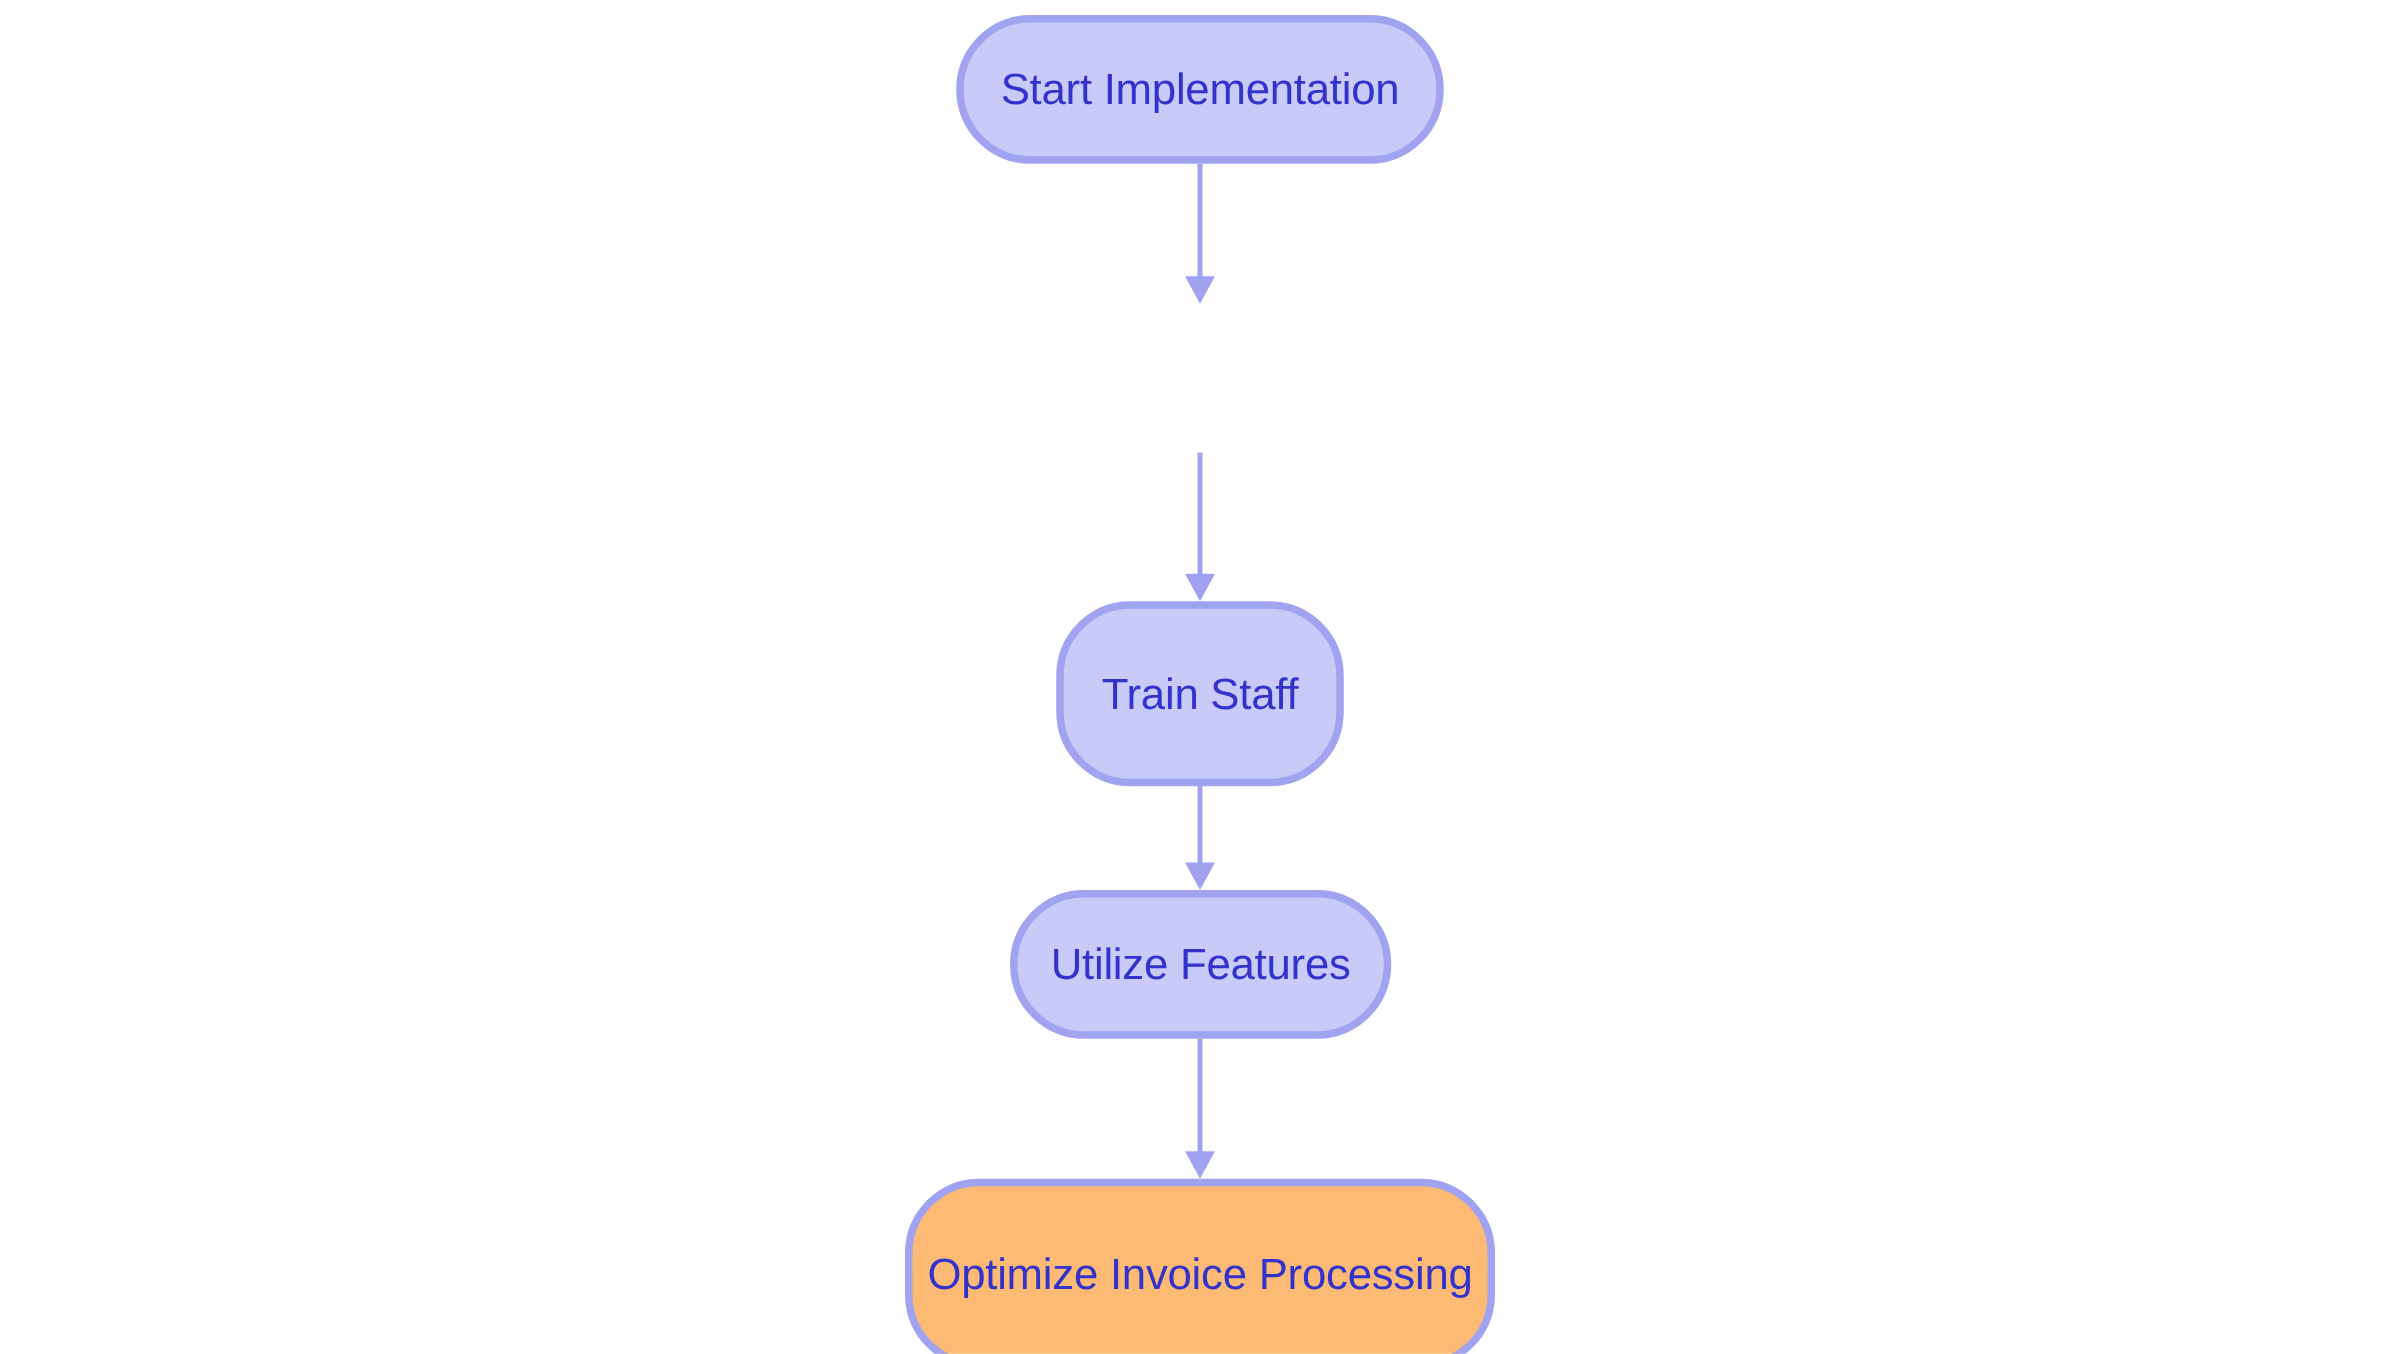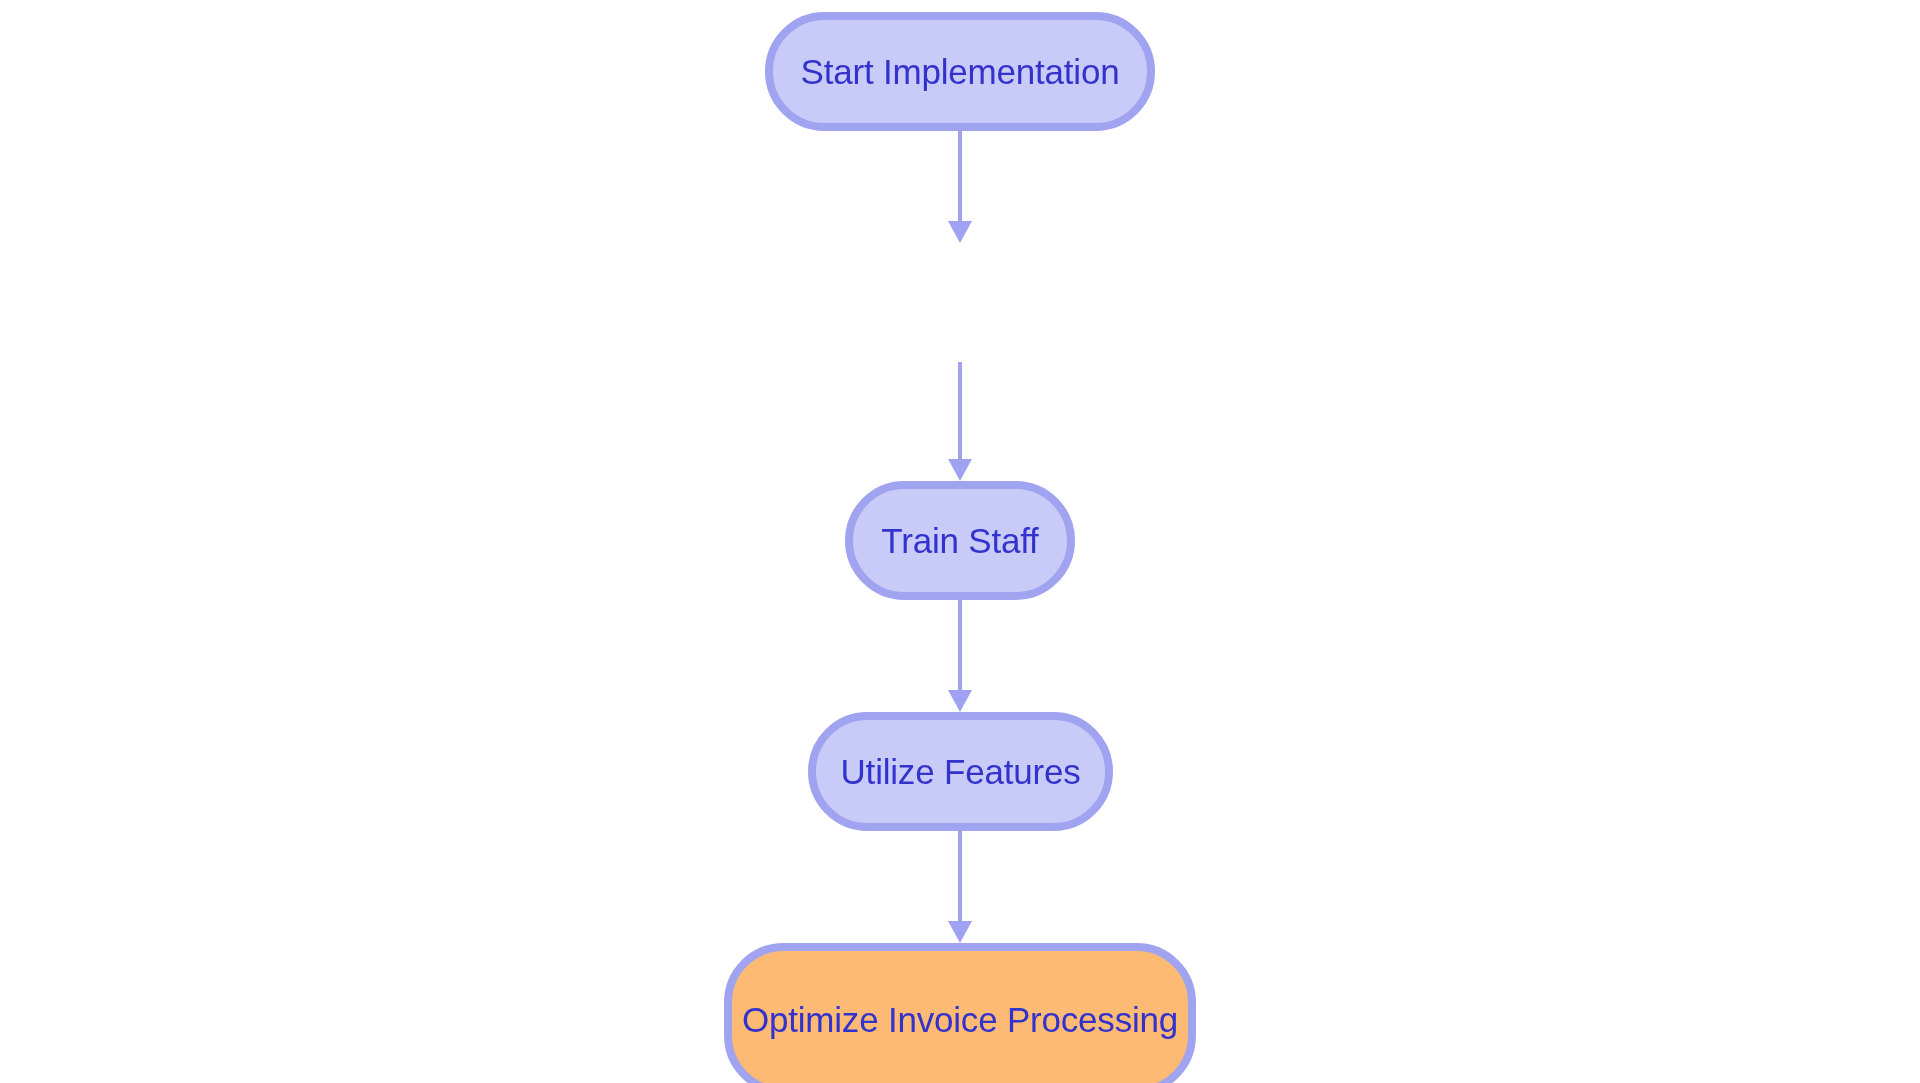--- a/index.html
+++ b/index.html
@@ -19,21 +19,21 @@
     position: relative;
     width: 1920px;
     height: 1083px;
     background: #ffffff;
   }
 
   .flow-node {
     position: absolute;
     box-sizing: border-box;
     background: #c8caf8;
-    border: 8px solid #737373;
+    border: 6px solid #737373;
     border-radius: 60px;
     display: flex;
     align-items: center;
     justify-content: center;
     z-index: 2;
   }
 
   .flow-node-label {
     color: #3232cc;
     font-family: "Liberation Sans", sans-serif;
@@ -94,21 +94,21 @@
   <div class="flow-edge" style="height: 112px; left: 948px; top: 831px; width: 24px;">
     <div class="edge-line" style="height: 92px; background: rgb(158, 162, 240);"></div>
     <div class="edge-arrowhead" style="border-top-color: rgb(158, 162, 240);"></div>
   </div>
 
   <div class="flow-node" style="width: 390px; height: 119px; left: 765px; top: 12px; border-radius: 59.5px; background: rgb(200, 202, 248); border-color: rgb(160, 163, 240);">
     <span class="flow-node-label" style="color: rgb(50, 50, 204); font-size: 35px;">Start Implementation</span>
   </div>
 
 
-  <div class="flow-node" style="width: 230px; height: 119px; left: 845px; top: 481px; border-radius: 59.5px; background: rgb(200, 202, 248); border-color: rgb(160, 163, 240);">
+  <div class="flow-node" style="width: 230px; height: 148px; left: 845px; top: 481px; border-radius: 59.5px; background: rgb(200, 202, 248); border-color: rgb(160, 163, 240);">
     <span class="flow-node-label" style="color: rgb(50, 50, 204); font-size: 35px;">Train Staff</span>
   </div>
 
   <div class="flow-node" style="width: 305px; height: 119px; left: 808px; top: 712px; border-radius: 59.5px; background: rgb(200, 202, 248); border-color: rgb(160, 163, 240);">
     <span class="flow-node-label" style="color: rgb(50, 50, 204); font-size: 35px;">Utilize Features</span>
   </div>
 
   <div class="flow-node" style="width: 472px; height: 152px; left: 724px; top: 943px; border-radius: 59.5px; background: #fdba74; border-color: rgb(160, 163, 240);">
     <span class="flow-node-label" style="color: rgb(50, 50, 204); font-size: 35px;">Optimize Invoice Processing</span>
   </div>

